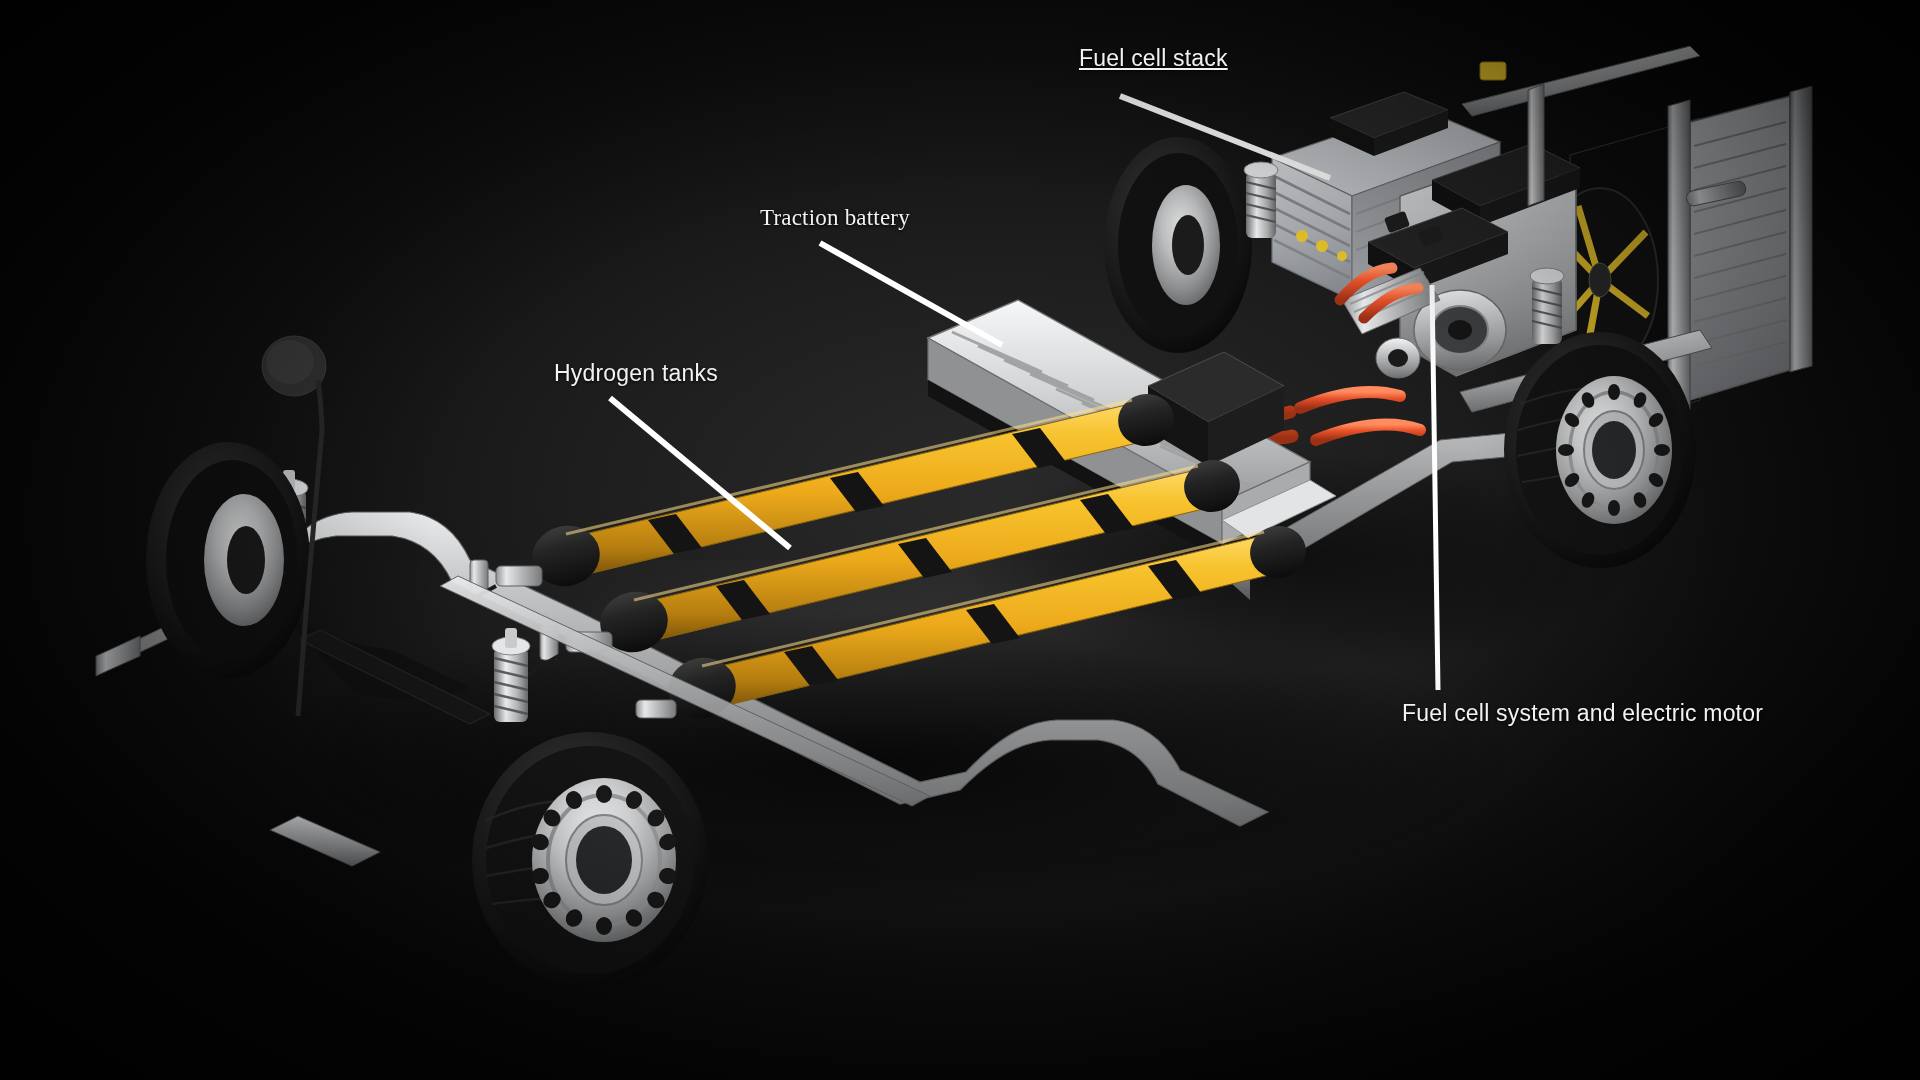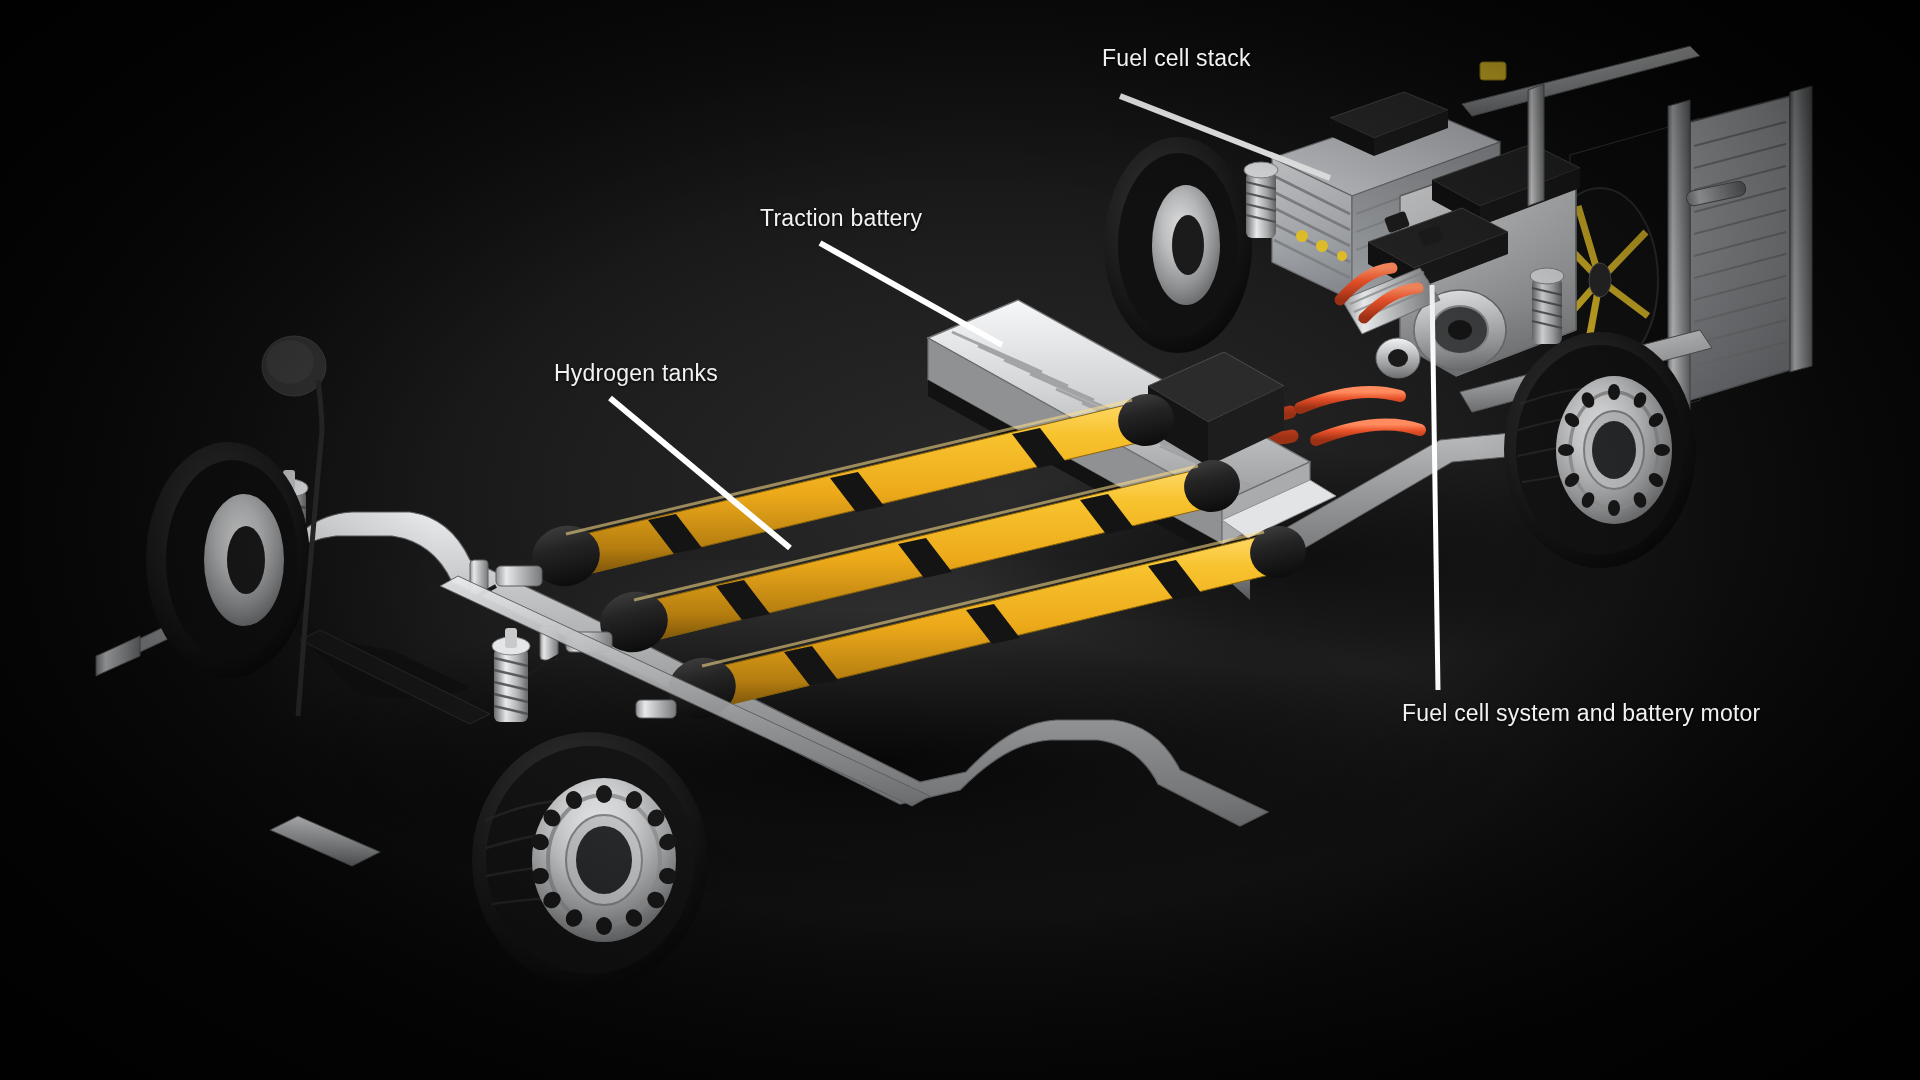--- a/index.html
+++ b/index.html
@@ -18,22 +18,22 @@
     background:radial-gradient(ellipse 820px 260px at 46% 20%, rgba(90,90,90,.30) 0%, rgba(50,50,50,.14) 45%, rgba(0,0,0,0) 78%);
     pointer-events:none;}
   .vignette{position:absolute;inset:0;pointer-events:none;
     background:radial-gradient(ellipse 1250px 780px at 50% 48%, rgba(0,0,0,0) 42%, rgba(0,0,0,.55) 82%, rgba(0,0,0,.85) 100%);}
 
   svg.scene{position:absolute;left:0;top:0;width:1920px;height:1080px;}
 
   
   .lbl{position:absolute;color:#f2f2f2;font-size:23px;letter-spacing:.2px;white-space:nowrap;
        text-shadow:0 1px 3px rgba(0,0,0,.9);}
-  #lbl-stack{left:1102px;top:45px;}
-  #lbl-batt{left:760px;top:205px;}
+  #lbl-stack{left:1079px;top:45px;text-decoration:underline;}
+  #lbl-batt{left:760px;top:205px;font-family:Liberation Serif, serif;}
   #lbl-h2{left:528px;top:360px;margin-left:26px;}
   #lbl-fcs{left:1402px;top:700px;}
 </style>
 </head>
 <body>
 
 <div id="stage">
 
   <div class="floor-sheen"></div>
 
@@ -496,15 +496,15 @@
       <line x1="610" y1="398" x2="790" y2="548"></line>
       <line x1="1432" y1="285" x2="1438" y2="690" stroke-width="5"></line>
     </g>
   </svg>
 
   <div class="vignette"></div>
 
   <div class="lbl" id="lbl-stack">Fuel cell stack</div>
   <div class="lbl" id="lbl-batt">Traction battery</div>
   <div class="lbl" id="lbl-h2">Hydrogen tanks</div>
-  <div class="lbl" id="lbl-fcs">Fuel cell system and battery motor</div>
+  <div class="lbl" id="lbl-fcs">Fuel cell system and electric motor</div>
 
 </div>
 
 </body></html>

